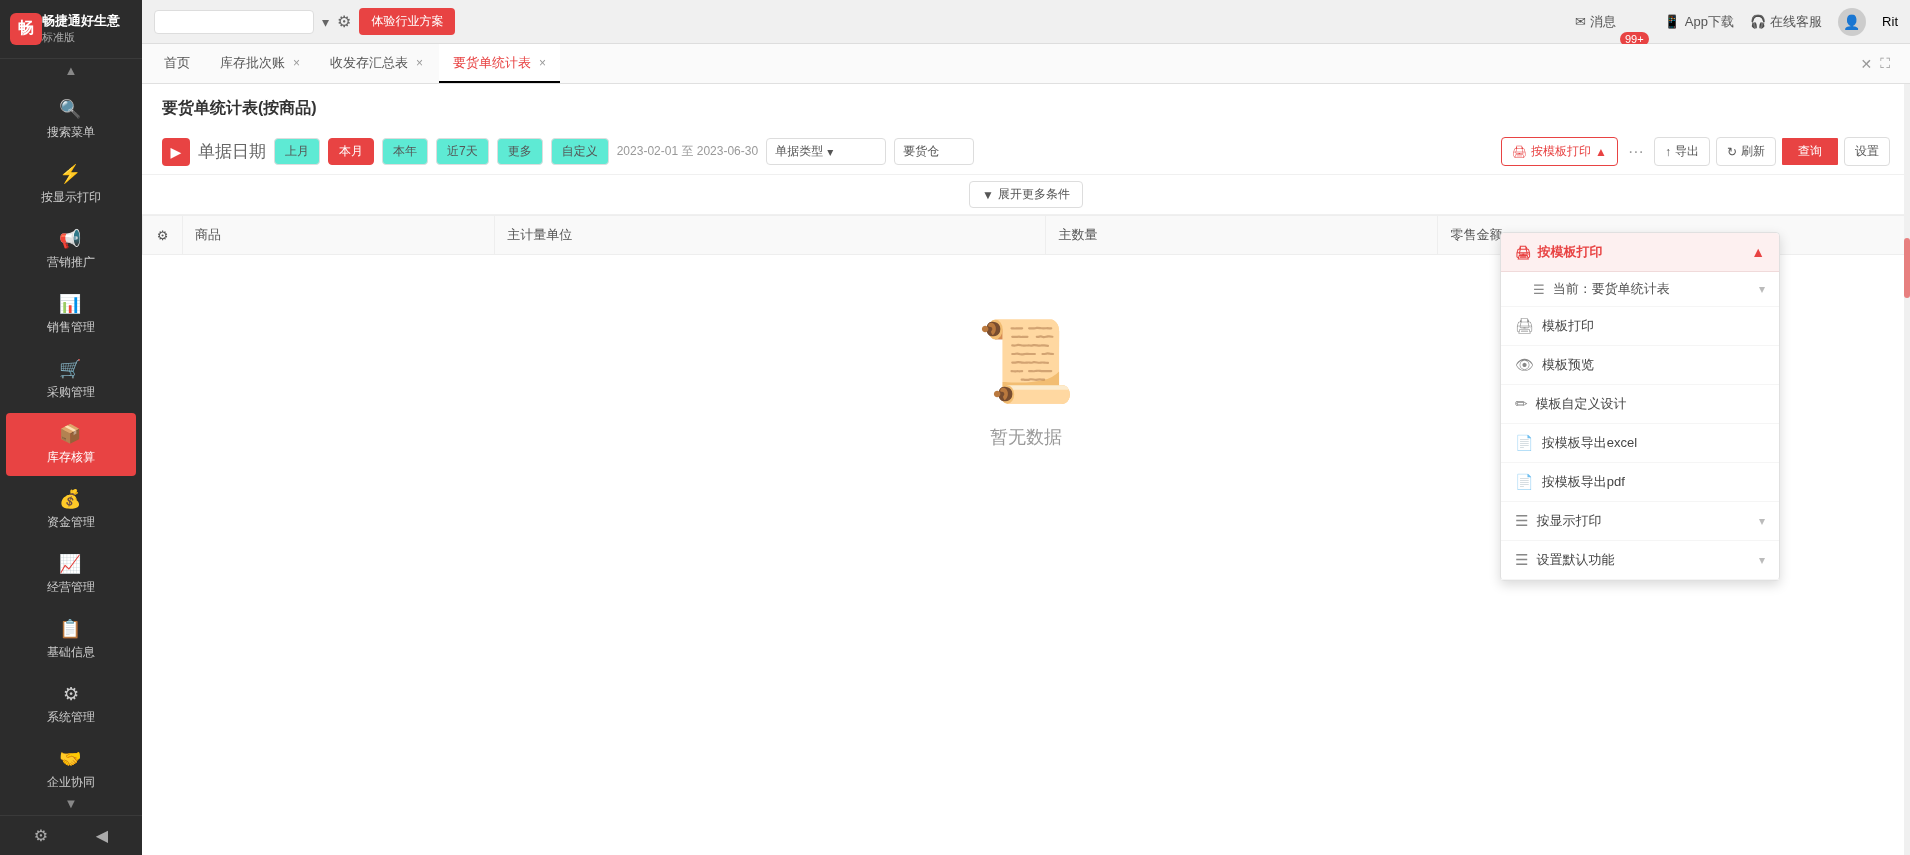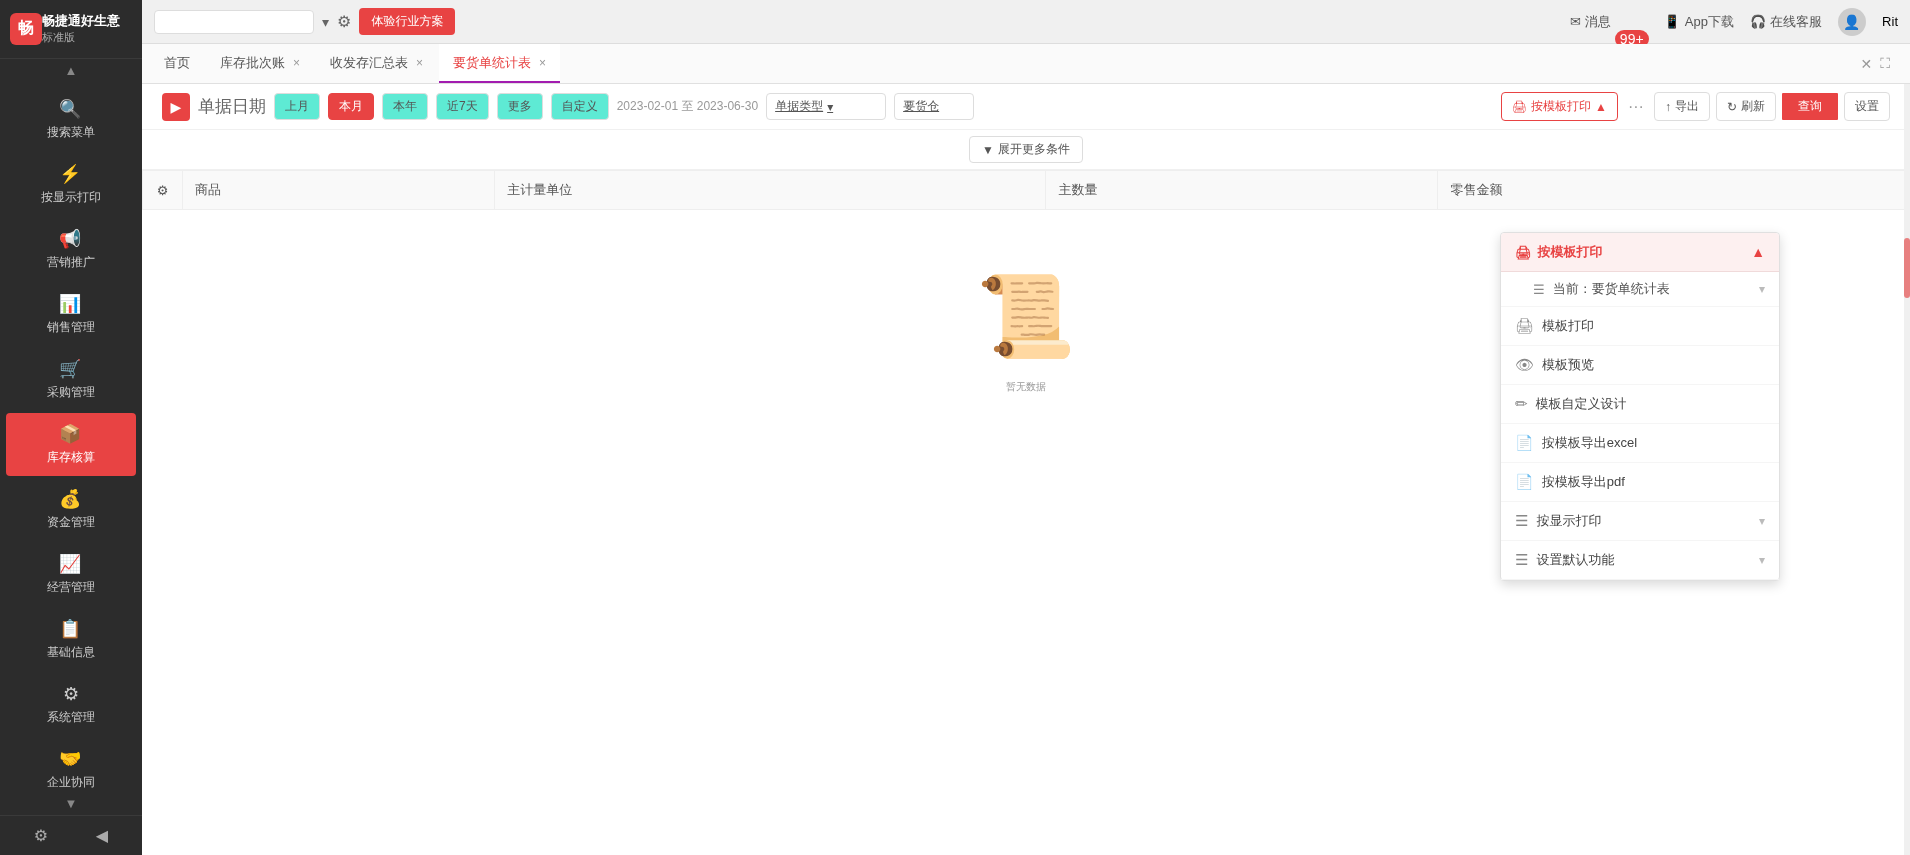--- a/index.html
+++ b/index.html
@@ -137,21 +137,21 @@
       gap: 4px;
       color: #555;
       cursor: pointer;
       font-size: 13px;
     }
     .badge {
       background: #e84343;
       color: white;
       border-radius: 10px;
       padding: 1px 5px;
-      font-size: 14px;
+      font-size: 11px;
       margin-top: 35px;
     }
     .avatar {
       width: 28px;
       height: 28px;
       border-radius: 50%;
       background: #ccc;
       display: flex;
       align-items: center;
       justify-content: center;
@@ -172,21 +172,21 @@
       display: flex;
       align-items: center;
       padding: 0 14px;
       font-size: 13px;
       color: #555;
       cursor: pointer;
       border-bottom: 2px solid transparent;
       gap: 6px;
       white-space: nowrap;
     }
-    .tab.active { color: #e84343; border-bottom: 2px solid #a21caf; background: white; }
+    .tab.active { color: #e84343; border-bottom: 2px solid #000000; background: white; }
     .tab-close { font-size: 12px; color: #999; cursor: pointer; margin-left: 2px; }
     .tab-maximize { margin-left: auto; color: #999; cursor: pointer; font-size: 14px; padding: 0 8px; display: flex; align-items: center; }
 
     
     .content {
       flex: 1;
       overflow: hidden;
       position: relative;
       background: white;
     }
@@ -250,21 +250,20 @@
       align-items: center;
       border: 1px solid #ddd;
       border-radius: 4px;
       padding: 4px 8px;
       background: white;
       font-size: 12px;
       color: #555;
       cursor: pointer;
       gap: 4px;
       min-width: 120px;
-      text-decoration: underline;
     }
 
     .toolbar-actions {
       margin-left: auto;
       display: flex;
       align-items: center;
       gap: 6px;
     }
     .btn-template-print {
       display: flex;
@@ -372,21 +371,21 @@
       flex-direction: column;
       align-items: center;
       justify-content: center;
       padding: 60px 0;
       background: white;
     }
     .empty-icon {
       font-size: 80px;
       margin-bottom: 16px;
     }
-    .empty-text { color: #999; font-size: 10px; text-align: right; }
+    .empty-text { color: #999; font-size: 18px; text-align: right; }
 
     
     .dropdown-panel {
       position: absolute;
       top: 148px;
       right: 130px;
       width: 280px;
       background: white;
       border: 1px solid #e0e0e0;
       border-radius: 4px;
@@ -571,20 +570,23 @@
         <span class="tab-close">×</span>
       </div>
       <div class="tab-maximize" style="margin-left:auto; margin-right:4px;">
       <span style="margin-right:8px;">✕</span>
       <span>⛶</span>
     </div>
   </div>
 
   <div class="content">
 
+    <div class="page-header">
+      <span class="page-title">要货单统计表(按商品)</span>
+    </div>
 
     <div class="toolbar">
       <button class="toolbar-expand">▶</button>
       <span class="filter-label">单据日期</span>
       <button class="filter-btn">上月</button>
       <button class="filter-btn active">本月</button>
       <button class="filter-btn">本年</button>
       <button class="filter-btn">近7天</button>
       <button class="filter-btn">更多</button>
       <button class="filter-btn">自定义</button>

